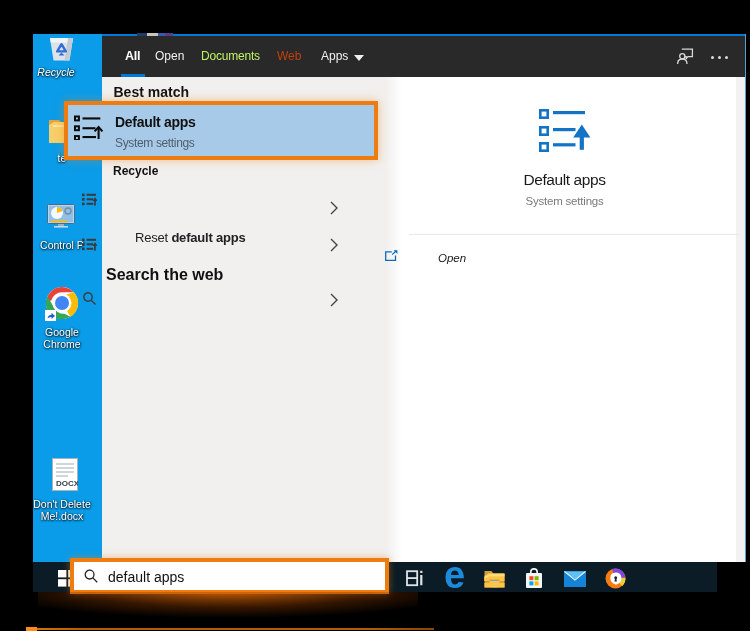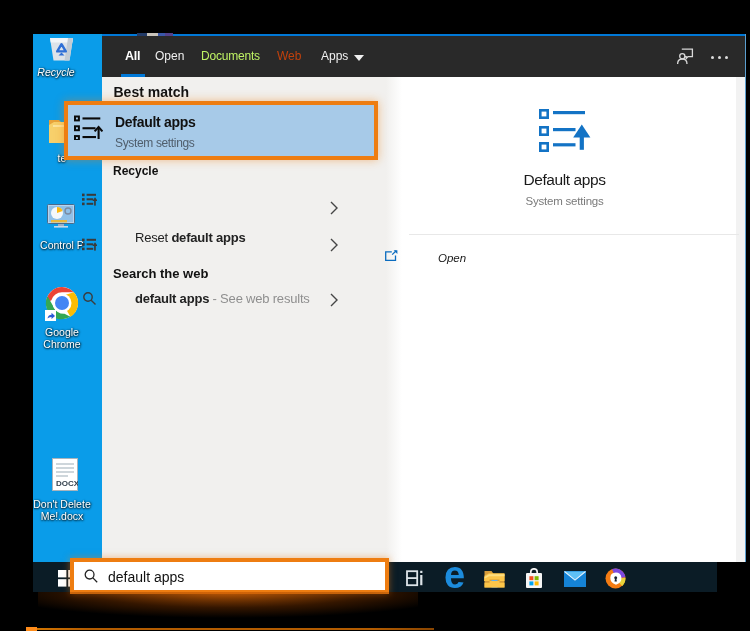--- a/index.html
+++ b/index.html
@@ -100,22 +100,21 @@
     </svg>
     <div class="abs" style="left:609px;top:22px;">
       <div class="abs" style="left:0;top:0;width:3px;height:3px;border-radius:50%;background:#dcdcdc;"></div>
       <div class="abs" style="left:7px;top:0;width:3px;height:3px;border-radius:50%;background:#dcdcdc;"></div>
       <div class="abs" style="left:14px;top:0;width:3px;height:3px;border-radius:50%;background:#dcdcdc;"></div>
     </div>
 
     <div class="abs" style="left:11.5px;top:50px;font-size:14px;font-weight:bold;color:#111;text-align:center;">Best match</div>
     <div class="abs" style="left:11px;top:130px;font-size:12px;font-weight:bold;color:#111;">Recycle</div>
     <div class="abs" style="left:33px;top:196px;font-size:13px;color:#222;letter-spacing:-0.2px;">Reset <b>default apps</b></div>
-    <div class="abs" style="left:11px;top:232px;font-size:13px;font-weight:bold;color:#111;">Search the web</div>
-    <div class="abs" style="left:33px;top:256.5px;font-size:13px;letter-spacing:-0.2px;color:#222;"><b>default apps</b><span style="color:#8f8f8f;"> - See web results</span></div>
+    <div class="abs" style="left:4px;top:232px;font-size:16px;font-weight:bold;color:#111;">Search the web</div>
 
     <svg class="abs" style="left:434px;top:73px;" width="56" height="48" viewBox="0 0 56 48">
       <g stroke="#1373c5" stroke-width="2.6" fill="none">
         <rect x="4.3" y="3.3" width="7.4" height="7.4"></rect>
         <rect x="4.3" y="20.3" width="7.4" height="7.4"></rect>
         <rect x="4.3" y="36.3" width="7.4" height="7.4"></rect>
       </g>
       <g fill="#1373c5">
         <rect x="17" y="4" width="32" height="3.2"></rect>
         <rect x="17" y="21" width="22.5" height="3.2"></rect>

